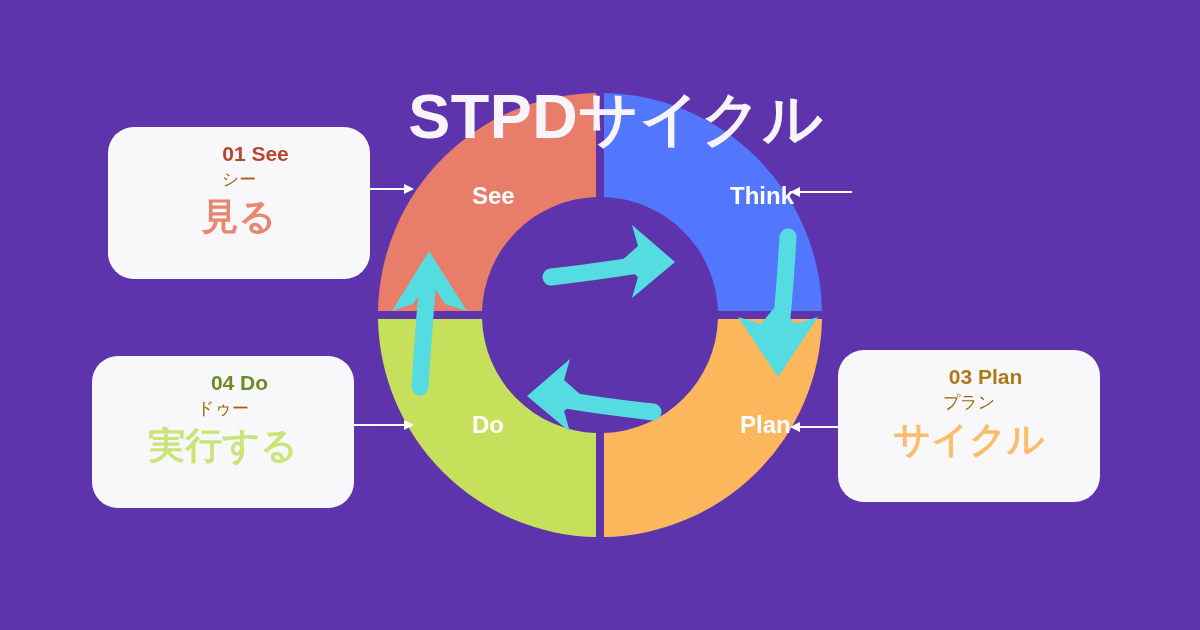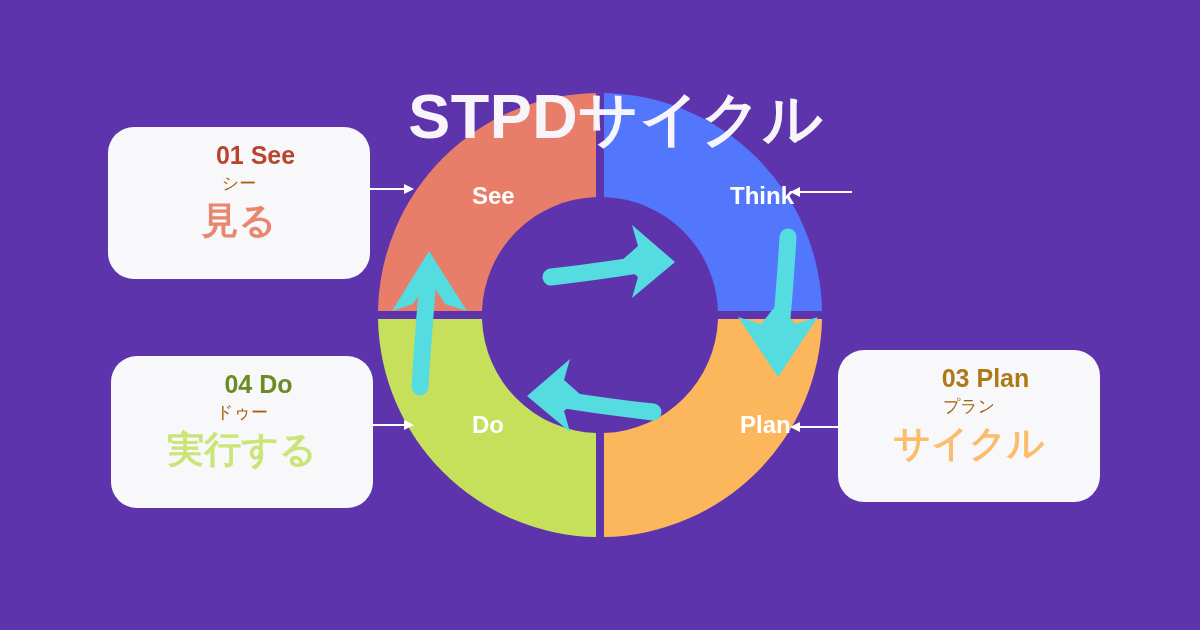--- a/index.html
+++ b/index.html
@@ -84,25 +84,25 @@
     border-radius: 26px;
     display: flex;
     flex-direction: column;
     align-items: center;
     justify-content: flex-start;
     padding-top: 16px;
     box-sizing: border-box;
   }
   .card.c1 { left: 108px; top: 127px; }
   .card.c2 { left: 838px; top: 130px; }
-  .card.c3 { left: 111px; top: 356px; align-items: center; }
+  .card.c3 { left: 92px; top: 356px; align-items: center; }
   .card.c4 { left: 838px; top: 350px; text-align: right; }
 
   .card-head {
-    font-size: 25px;
+    font-size: 21px;
     font-weight: bold;
     line-height: 1;
     margin-bottom: 7px;
     margin-left: 33px;
   }
   .card-kana {
     font-size: 17px;
     color: #a16207;
     line-height: 1;
     margin-bottom: 10px;

